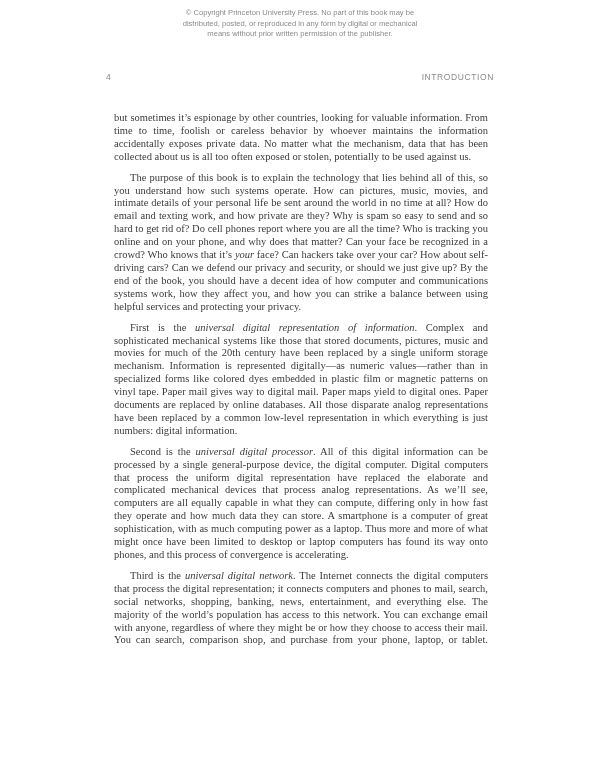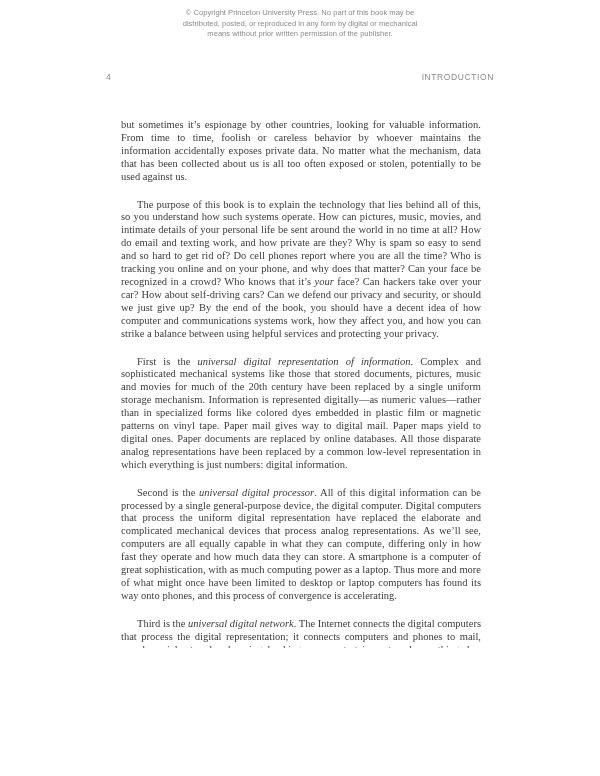--- a/index.html
+++ b/index.html
@@ -54,21 +54,21 @@
     position: absolute;
     top: 104px;
     left: 106px;
     width: 390px;
     font-size: 10.5px;
     line-height: 12.9px;
     color: #3b3b3b;
     text-align: justify;
   }
   .body-text p {
-    margin: 15px;
+    margin: 8px;
     padding: 0;
   }
   .body-text p.indent {
     text-indent: 16px;
   }
   .body-text .it {
     font-style: italic;
   }
   .footer {
     position: absolute;

